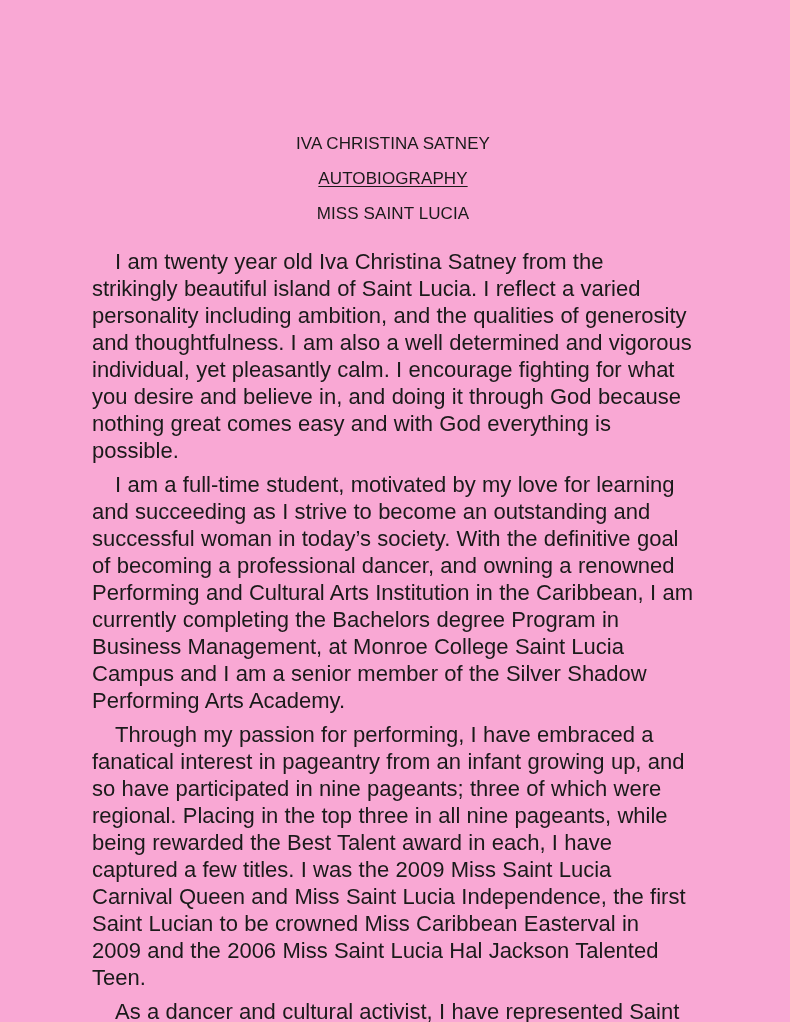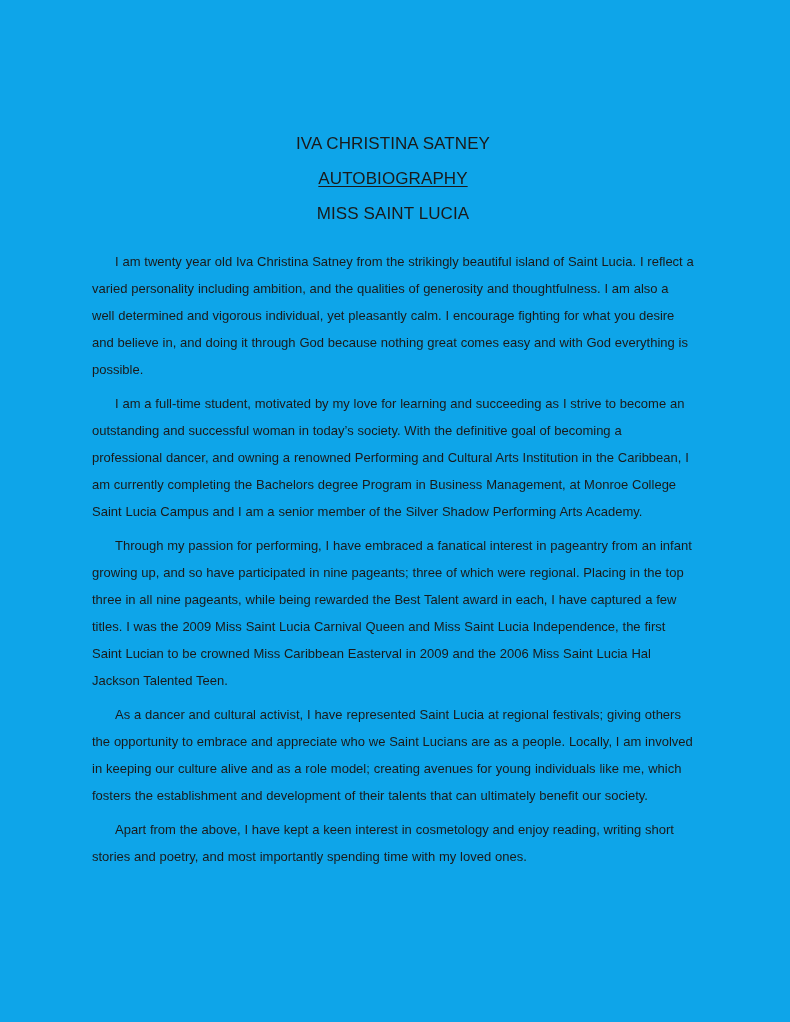--- a/index.html
+++ b/index.html
@@ -6,21 +6,21 @@
   html, body {
     margin: 0;
     padding: 0;
     background: #ffffff;
   }
   .page {
     position: relative;
     width: 790px;
     height: 1022px;
     margin: 0 auto;
-    background: #0ea5e9;
+    background: #f9a8d4;
     overflow: hidden;
     font-family: "Liberation Sans", sans-serif;
     color: #1a1a1a;
     -webkit-font-smoothing: antialiased;
   }
   .doc-body {
     position: absolute;
     left: 92px;
     top: 0;
     width: 602px;
@@ -36,21 +36,21 @@
     white-space: nowrap;
   }
   .title-line.underlined {
     text-decoration: underline;
     text-underline-offset: 2px;
   }
   .paragraphs {
     margin-top: 17px;
   }
   .para {
-    font-size: 13px;
+    font-size: 22px;
     line-height: 27px;
     text-align: left;
     text-indent: 23px;
     margin: 0 0 7px 0;
     hyphens: none;
     word-spacing: 0.2px;
   }
 </style>
 </head>
 <body>

